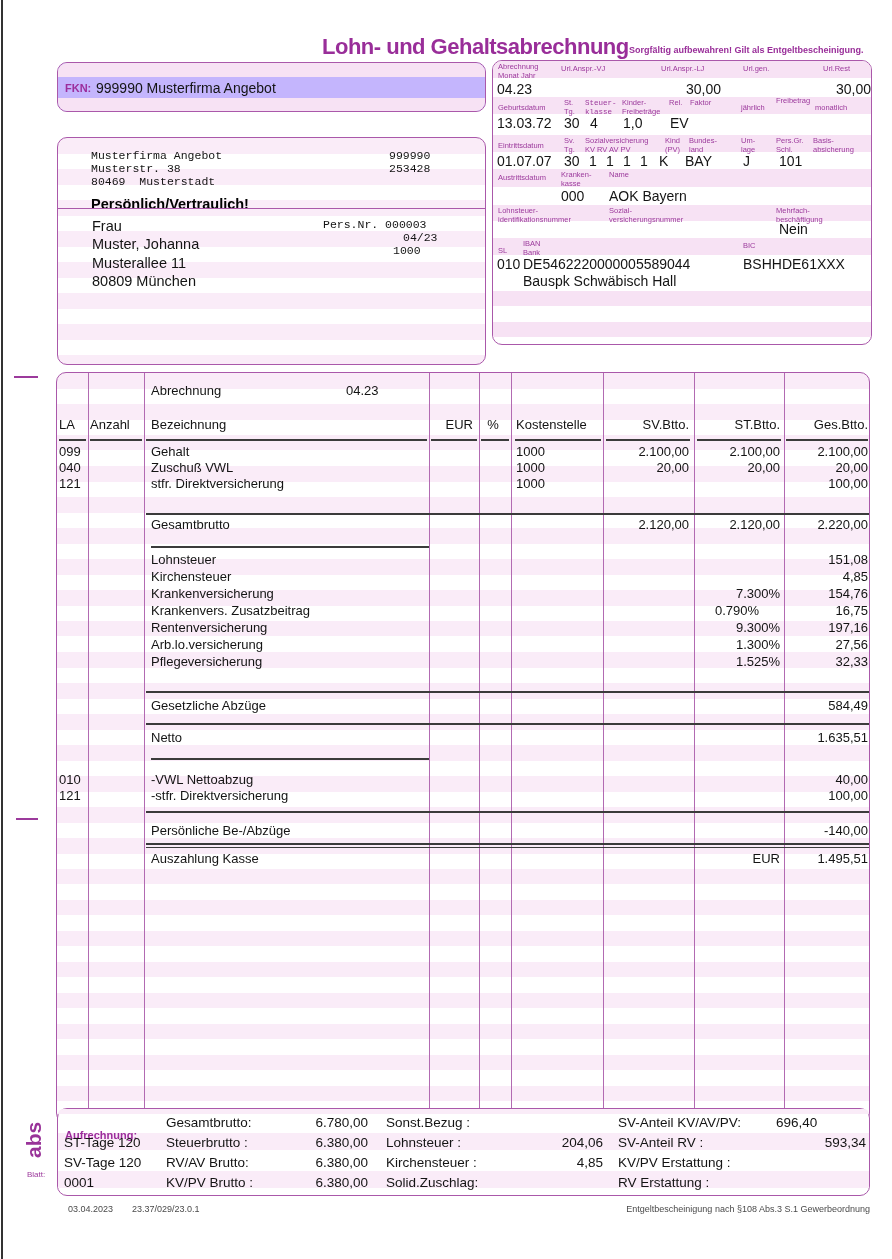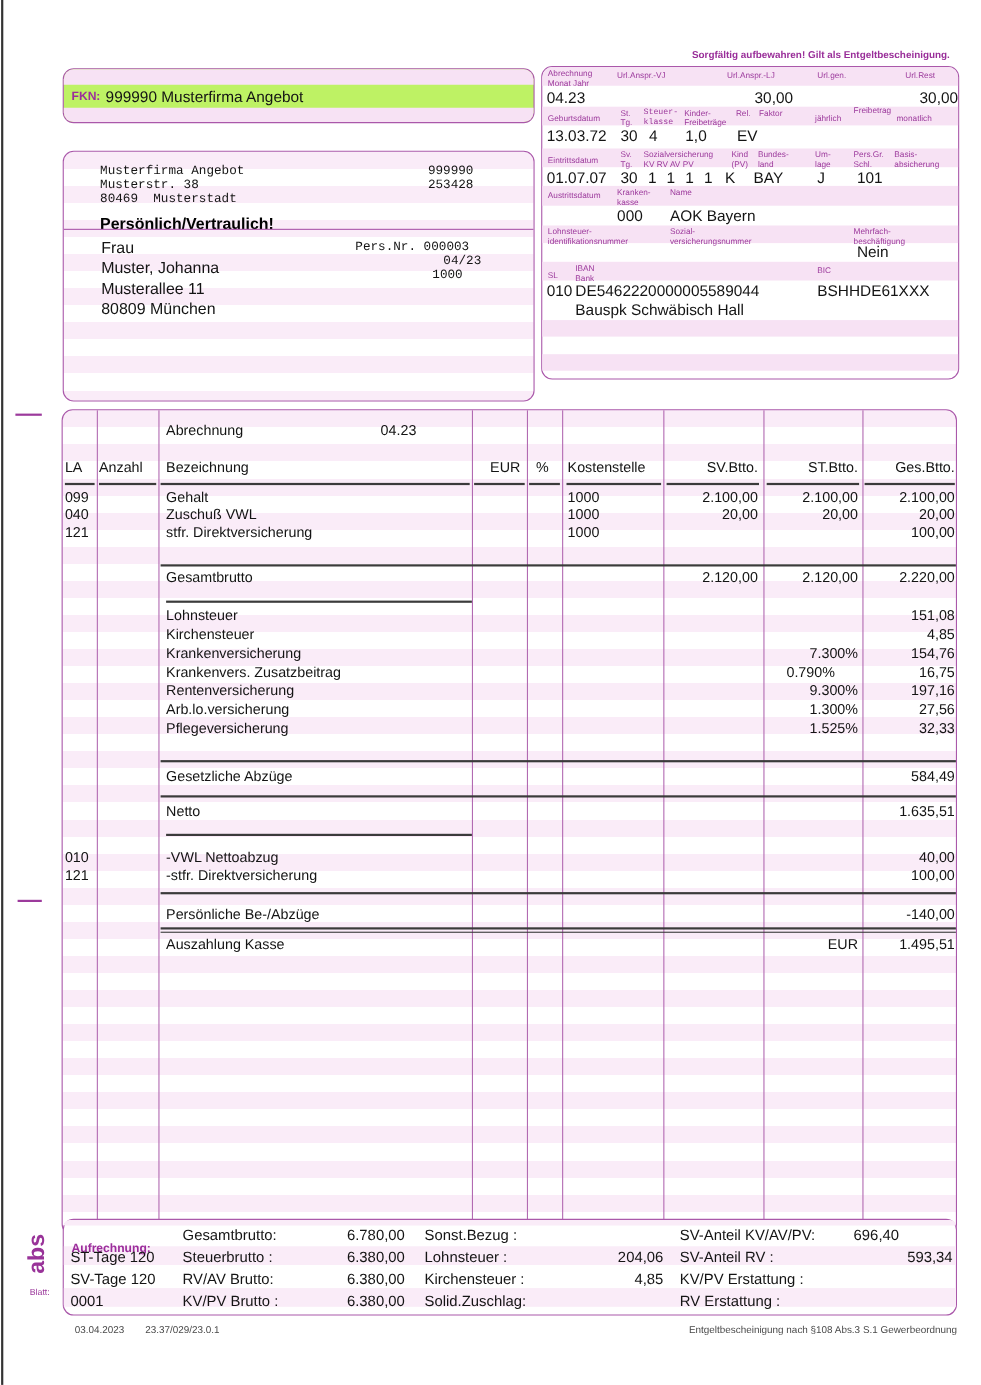--- a/index.html
+++ b/index.html
@@ -35,23 +35,24 @@
   .abs-logo{color:#993399;font-weight:bold;font-size:21px;transform:rotate(-90deg);transform-origin:left top;letter-spacing:0px;}
   .foldmark{position:absolute;height:1.5px;background:#9c3a9c;}
 </style>
 </head>
 <body>
 
 <div class="page">
 
   <div class="abs" style="left:1px;top:0;width:2px;height:1259px;background:#333;"></div>
 
+  <div class="abs title" style="left:322px;top:34px;">Lohn- und Gehaltsabrechnung</div>
   <div class="abs subtitle" style="left:629px;top:45px;">Sorgfältig aufbewahren! Gilt als Entgeltbescheinigung.</div>
 
-  <div class="pbox" style="left:57px;top:62px;width:429px;height:50px;background:#bef264;">
+  <div class="pbox" style="left:57px;top:62px;width:429px;height:50px;background:#c4b5fd;">
     <div class="band" style="top:0;height:14px;border-radius:9px 9px 0 0;"></div>
     <div class="band" style="bottom:0;height:13px;border-radius:0 0 9px 9px;"></div>
     <span class="abs fkn-label" style="left:7px;top:19px;">FKN:</span>
     <span class="abs fkn-value pre" style="left:38px;top:17px;">999990 Musterfirma Angebot</span>
   </div>
 
   <div class="pbox stripes" style="left:57px;top:117px;width:429px;height:228px;">
     <span class="abs mono pre" style="left:33px;top:11px;">Musterfirma Angebot</span>
     <span class="abs mono pre" style="left:33px;top:24px;">Musterstr. 38</span>
     <span class="abs mono pre" style="left:33px;top:37px;">80469  Musterstadt</span>

